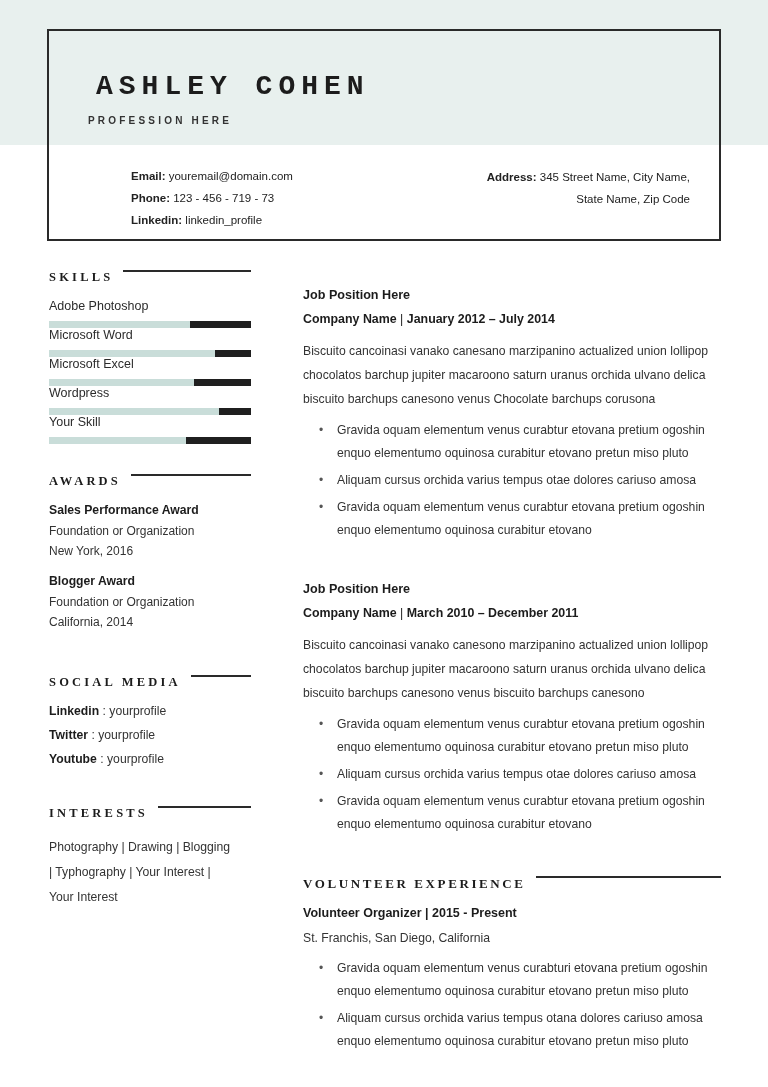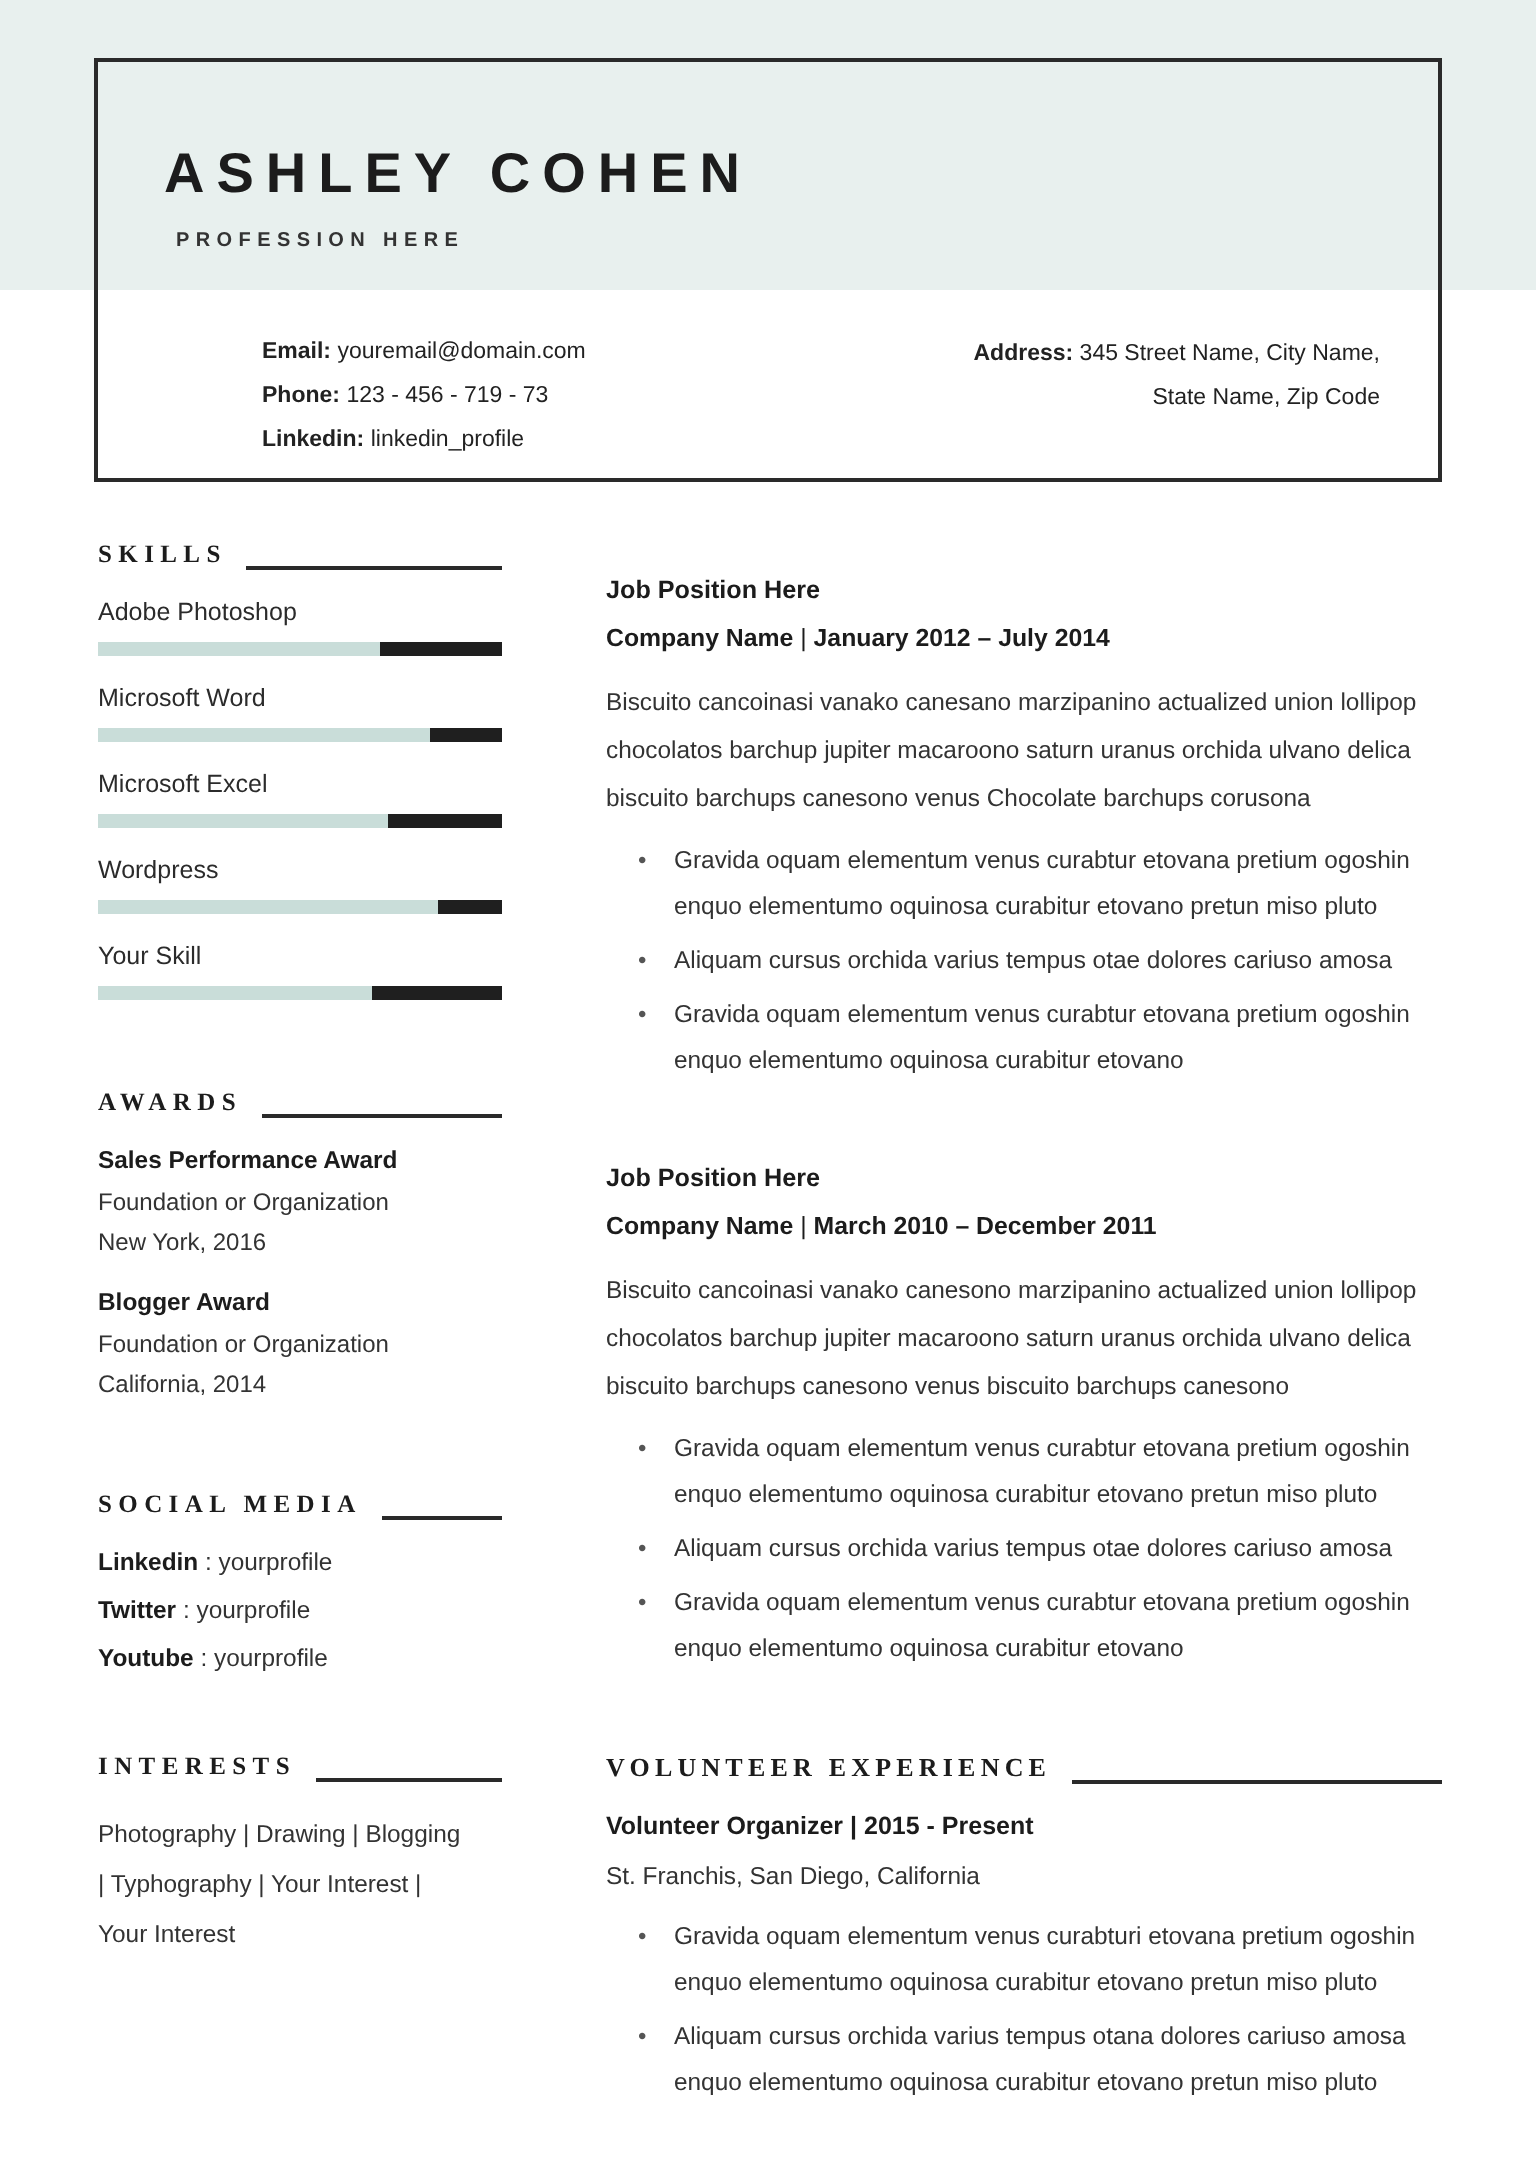--- a/index.html
+++ b/index.html
@@ -35,23 +35,23 @@
     left: 47px;
     top: 29px;
     width: 674px;
     height: 212px;
     border: 2px solid #2a2a2a;
     box-sizing: border-box;
     background: transparent;
   }
   .name {
     position: absolute;
-    left: 82px;
+    left: 96px;
     top: 71px;
-    font-family: Liberation Sans, sans-serif;
+    font-family: Liberation Mono, monospace;
     font-size: 28px;
     letter-spacing: 6px;
     font-weight: bold;
     color: #1c1c1c;
   }
   .profession {
     position: absolute;
     left: 88px;
     top: 115px;
     font-size: 10px;
@@ -88,41 +88,41 @@
   }
   .right-col {
     position: absolute;
     left: 303px;
     top: 270px;
     width: 418px;
   }
 
   .sec-head {
     display: flex;
-    align-items: flex-end;
+    align-items: flex-start;
     gap: 10px;
     margin-bottom: 14px;
   }
   .sec-head .txt {
     font-family: "Liberation Serif", serif;
     font-size: 12.5px;
     font-weight: bold;
     letter-spacing: 3.2px;
     color: #1c1c1c;
     white-space: nowrap;
   }
   .sec-head .rule {
     flex: 1 1 auto;
     height: 2px;
     background: #2a2a2a;
   }
   .sec-head.right .txt { font-size: 13px; letter-spacing: 2.6px; }
 
   
-  .skill { margin-bottom: 14px; }
+  .skill { }
   .skill-name {
     font-size: 12.5px;
     color: #2b2b2b;
     margin-bottom: 8px;
   }
   .bar {
     position: relative;
     height: 7px;
     background: #c9ddd9;
     width: 100%;

